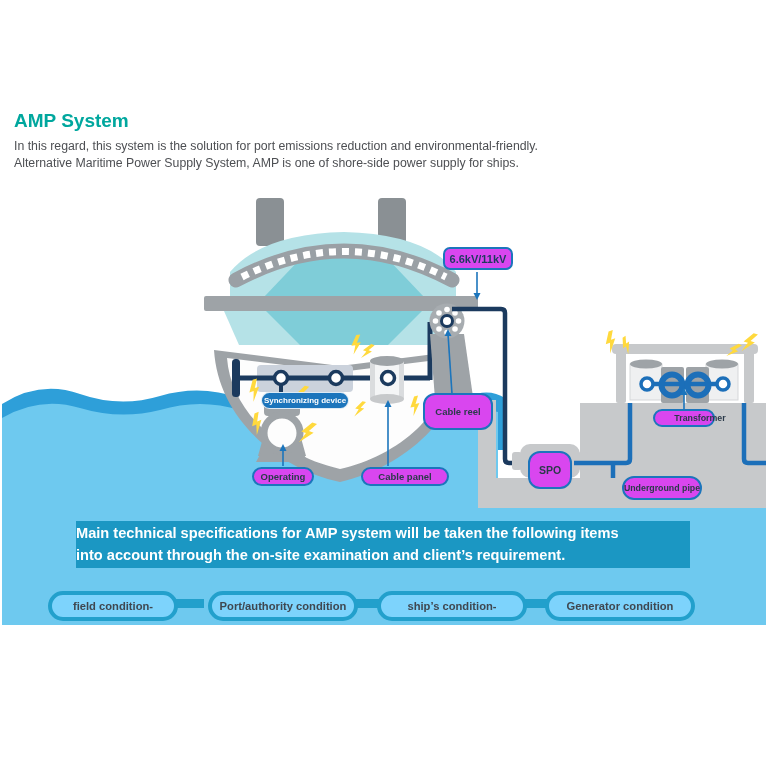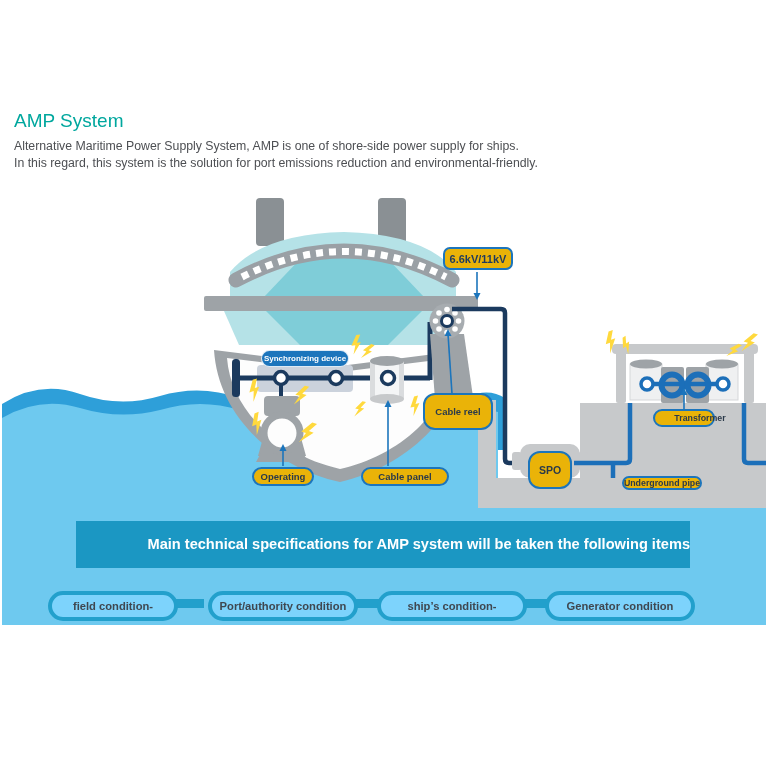--- a/index.html
+++ b/index.html
@@ -1,30 +1,30 @@
 <!DOCTYPE html>
 <html><head>
 <meta charset="utf-8">
 <style>
   html,body{margin:0;padding:0;background:#ffffff;}
   body{width:768px;height:766px;position:relative;overflow:hidden;
        font-family:"Liberation Sans",sans-serif;-webkit-font-smoothing:antialiased;}
   #art{position:absolute;left:0;top:0;z-index:0;}
   .overlay{position:absolute;z-index:2;}
 
-  #page-title{left:14px;top:110px;font-size:19px;font-weight:normal;color:#00A79E;}
+  #page-title{left:14px;top:110px;font-size:19px;font-weight:bold;color:#00A79E;}
   #page-subtitle{left:14px;top:138px;font-size:12.3px;color:#4D4F53;line-height:1.38;}
 
-  .lbl{position:absolute;z-index:3;background:#eab308;border:2.2px solid #1C75BC;
+  .lbl{position:absolute;z-index:3;background:#d946ef;border:2.2px solid #1C75BC;
        border-radius:12px;display:flex;align-items:center;justify-content:center;
        font-weight:bold;color:#2B3A4A;white-space:nowrap;box-sizing:border-box;}
-  .lbl-sync{background:#1C75BC;color:#ffffff;border:1px solid rgba(255,255,255,0.85);}
+  .lbl-sync{background:#1C75BC;color:#ffffff;border:1px solid rgba(255,255,255,0.85);margin-top:42px;}
 
   #banner{left:76px;top:521px;width:614px;height:47px;background:#1B97C3;
-          display:flex;flex-direction:column;align-items:flex-end;justify-content:center;
+          display:flex;flex-direction:column;align-items:flex-start;justify-content:center;
           color:#ffffff;font-weight:bold;font-size:14.6px;line-height:1.5;text-align:center;}
 
   .cond-pill{position:absolute;top:591px;height:30px;background:#7dd3fc;
              border:4px solid #22A0CC;border-radius:16px;box-sizing:border-box;
              display:flex;align-items:center;justify-content:center;
              font-weight:bold;font-size:11.2px;color:#3F4750;z-index:3;white-space:nowrap;}
   .cond-conn{position:absolute;top:599px;height:9px;background:#22A0CC;z-index:2;}
 </style>
 </head>
 <body>
@@ -170,42 +170,43 @@
     <polygon points="283,444 279.5,451 286.5,451"></polygon>
     <polygon points="388,400 384.5,407 391.5,407"></polygon>
     <polygon points="477,300 473.5,293 480.5,293"></polygon>
     <polygon points="684,388 680.5,395 687.5,395"></polygon>
   </g>
 </svg>
 
 <div class="overlay" id="page-title">AMP System</div>
 
 <div class="overlay" id="page-subtitle">
+  <div>In this regard, this system is the solution for port emissions reduction and environmental-friendly.</div>
   <div>Alternative Maritime Power Supply System, AMP is one of shore-side power supply for ships.</div>
-  <div>In this regard, this system is the solution for port emissions reduction and environmental-friendly.</div>
 </div>
 
 <div class="lbl lbl-sync" style="left:261px;top:350px;width:88px;height:17px;font-size:8px;border-radius:9px;">Synchronizing device</div>
 
 <div class="lbl" style="left:443px;top:247px;width:70px;height:23px;font-size:11px;border-radius:7px;border-width:2.5px;color:#1E3A5F;">6.6kV/11kV</div>
 
 <div class="lbl" style="left:423px;top:393px;width:70px;height:37px;font-size:9.5px;">Cable reel</div>
 
 <div class="lbl" style="left:252px;top:467px;width:62px;height:19px;font-size:9.5px;">Operating</div>
 
 <div class="lbl" style="left:361px;top:467px;width:88px;height:19px;font-size:9.5px;">Cable panel</div>
 
 <div class="lbl" style="left:528px;top:451px;width:44px;height:38px;font-size:10.5px;border-width:2.5px;">SPO</div>
 
-<div class="lbl" style="left:622px;top:476px;width:80px;height:14px;font-size:8.8px;">Underground pipe</div>
+<div class="lbl" style="left:622px;top:476px;width:80px;height:24px;font-size:8.8px;">Underground pipe</div>
 
 <div class="lbl" style="left:653px;top:409px;width:62px;height:18px;font-size:8.8px;padding-left:32px;">Transformer</div>
 
 <div class="overlay" id="banner">
   <div>Main technical specifications for AMP system will be taken the following items</div>
+  <div>into account through the on-site examination and client’s requirement.</div>
 </div>
 
 <div class="cond-conn" style="left:170px;width:34px;"></div>
 <div class="cond-conn" style="left:346px;width:34px;"></div>
 <div class="cond-conn" style="left:522px;width:26px;"></div>
 
 <div class="cond-pill" style="left:48px;width:130px;">field condition-</div>
 <div class="cond-pill" style="left:208px;width:150px;">Port/authority condition</div>
 <div class="cond-pill" style="left:377px;width:150px;">ship’s condition-</div>
 <div class="cond-pill" style="left:545px;width:150px;">Generator condition</div>

